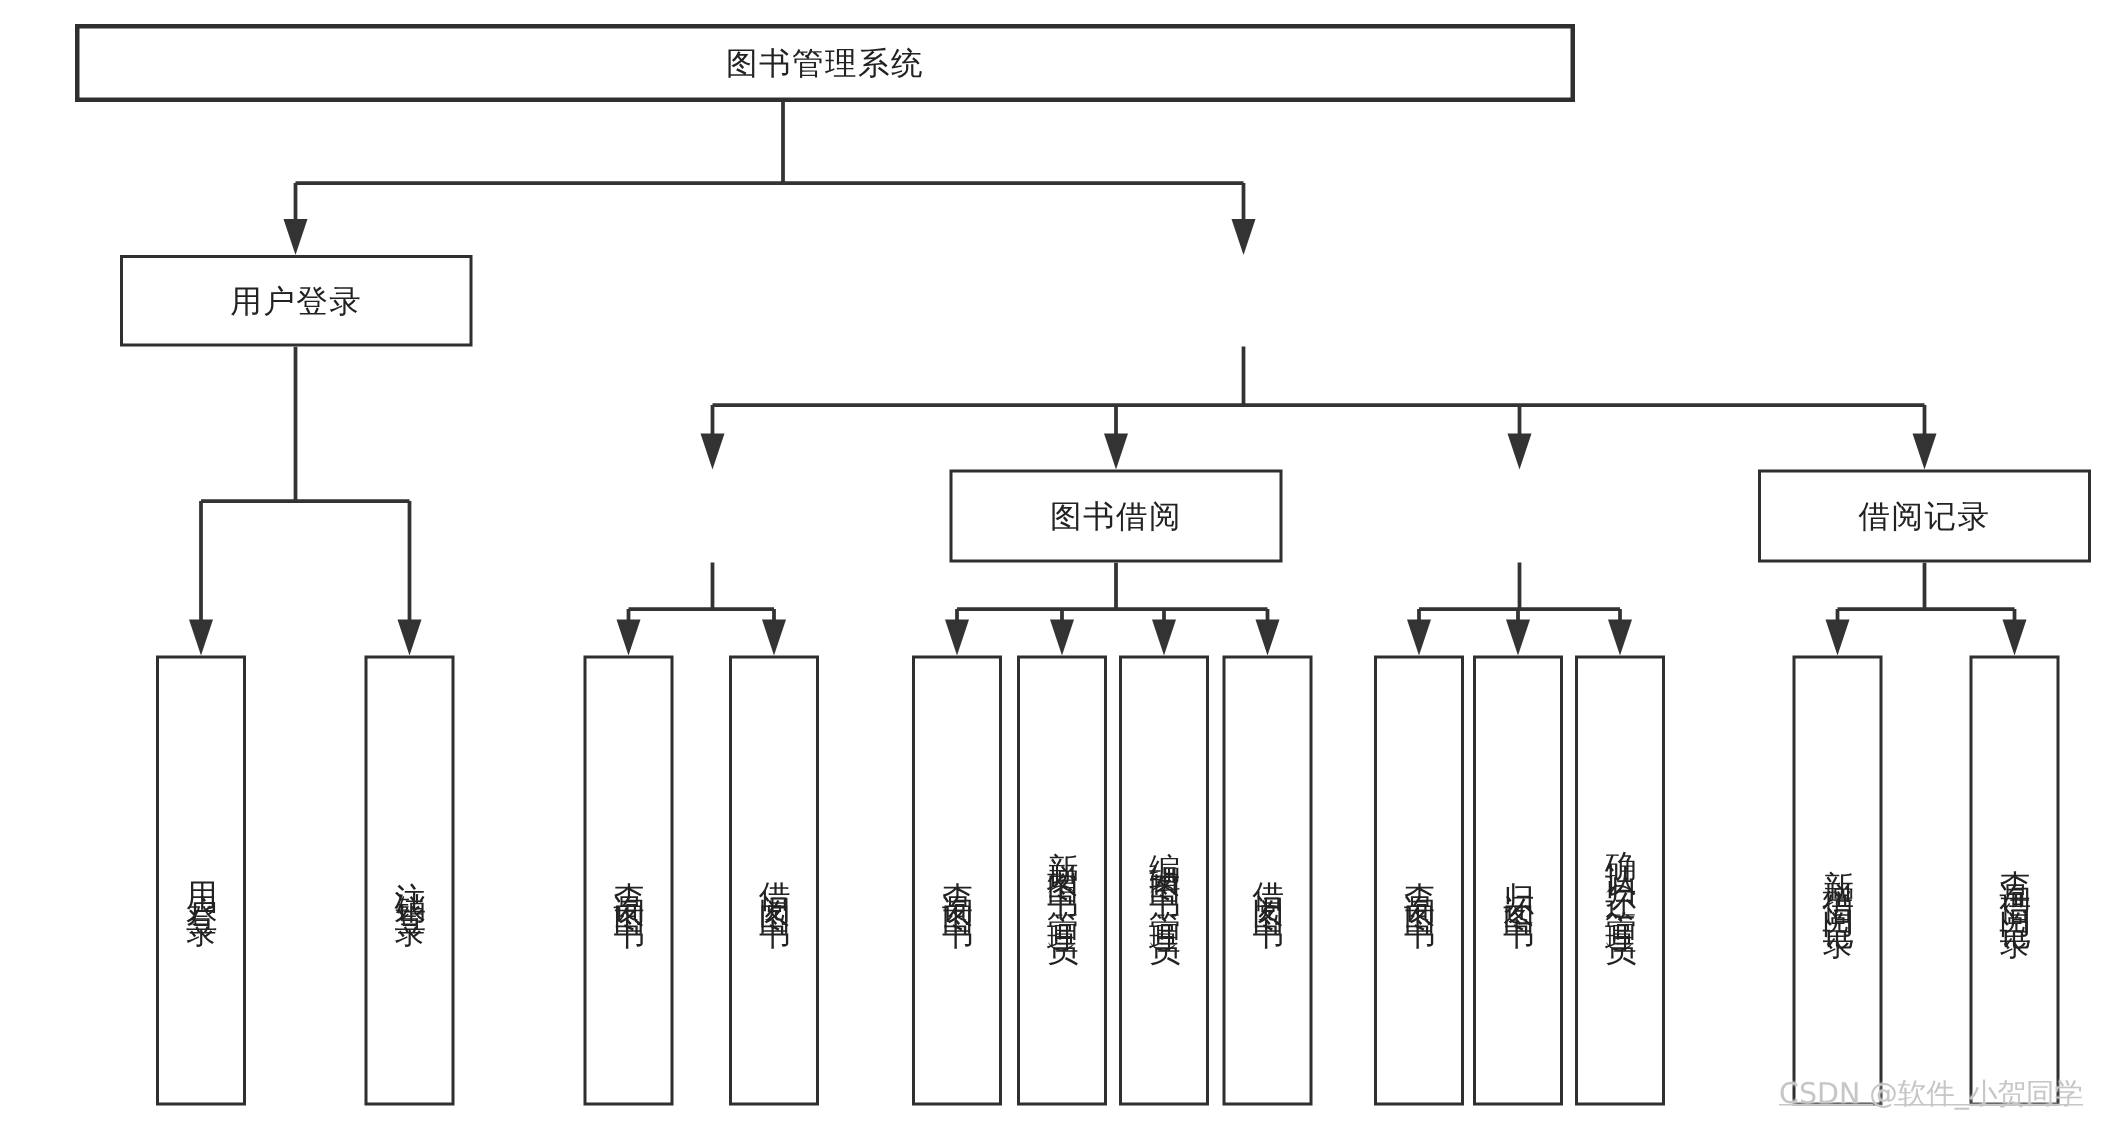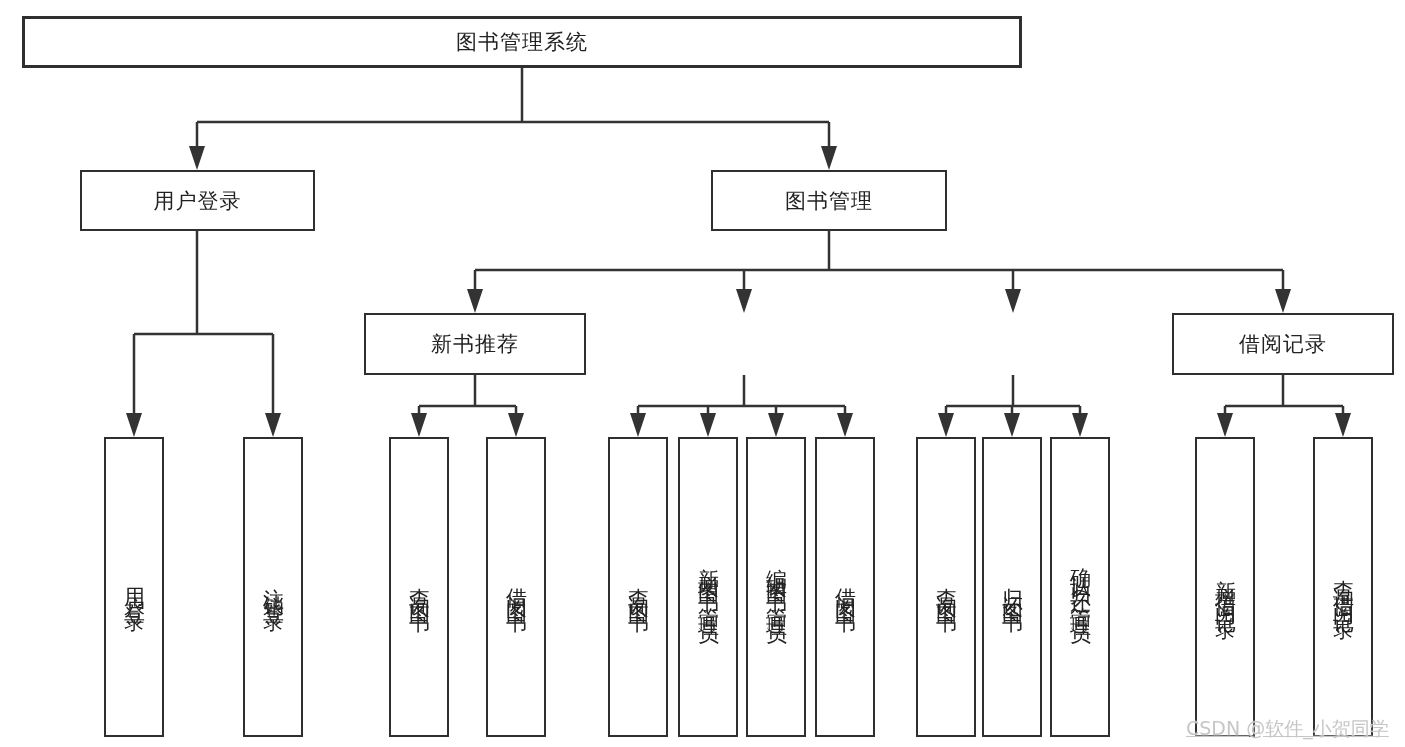--- a/index.html
+++ b/index.html
@@ -17,21 +17,21 @@
   .node{
     position:absolute;
     background:#ffffff;
     border:2px solid var(--border,#333333);
     box-sizing:border-box;
     display:flex;align-items:center;justify-content:center;
     font-size:21px;
     z-index:2;
     letter-spacing:1px;
   }
-  .node.root{border-width:3px;}
+  .node.root{border-width:3px;margin-left:28px;}
   .node.v{
     writing-mode:vertical-rl;
     text-orientation:mixed;
     letter-spacing:8px;
     font-size:21px;
     line-height:1;
   }
   .watermark{
     position:absolute;
     left:1186px;top:716px;
@@ -73,23 +73,22 @@
     <polygon points="938,413 954,413 946,437"></polygon>
     <polygon points="1004,413 1020,413 1012,437"></polygon>
     <polygon points="1072,413 1088,413 1080,437"></polygon>
     <polygon points="1217,413 1233,413 1225,437"></polygon>
     <polygon points="1335,413 1351,413 1343,437"></polygon>
   </svg>
 
   <div class="node root" style="left:22px;top:16px;width:1000px;height:52px">图书管理系统</div>
 
   <div class="node" style="left:80px;top:170px;width:235px;height:61px">用户登录</div>
-  <div class="node" style="left:711px;top:170px;width:236px;height:61px">图书管理</div>
 
-  <div class="node" style="left:364px;top:313px;width:222px;height:62px">新书推荐</div>
+  <div class="node" style="left:633px;top:313px;width:222px;height:62px">图书借阅</div>
   <div class="node" style="left:1172px;top:313px;width:222px;height:62px">借阅记录</div>
 
   <div class="node v" style="left:104px;top:437px;width:60px;height:300px">用户登录</div>
   <div class="node v" style="left:243px;top:437px;width:60px;height:300px">注销登录</div>
 
   <div class="node v" style="left:389px;top:437px;width:60px;height:300px">查询图书</div>
   <div class="node v" style="left:486px;top:437px;width:60px;height:300px">借阅图书</div>
 
   <div class="node v" style="left:608px;top:437px;width:60px;height:300px">查询图书</div>
   <div class="node v" style="left:678px;top:437px;width:60px;height:300px">新增图书（管理员）</div>

